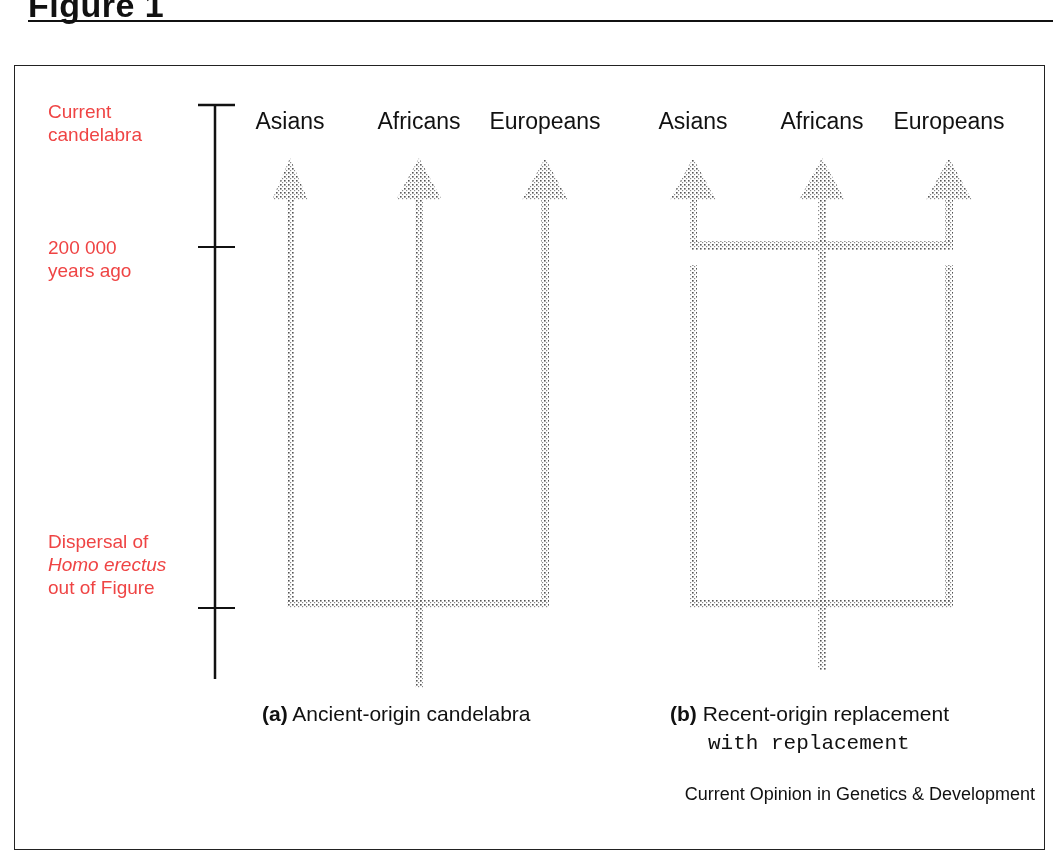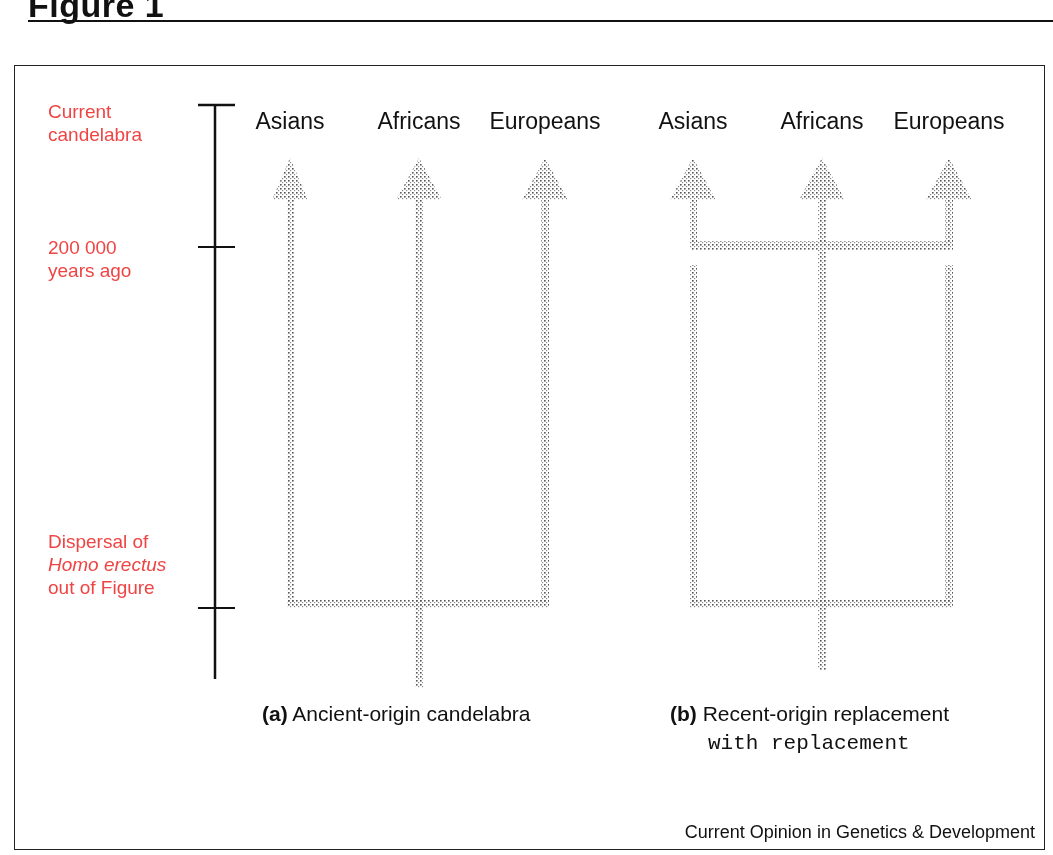--- a/index.html
+++ b/index.html
@@ -5,21 +5,21 @@
   html, body { margin: 0; padding: 0; background: #ffffff; }
   body { width: 1053px; height: 855px; position: relative; overflow: hidden; font-family: "Liberation Sans", sans-serif; color: #111; }
   .fig-title { position: absolute; left: 28px; top: -14px; font-size: 34px; font-weight: bold; letter-spacing: 0.5px; }
   .title-rule { position: absolute; left: 28px; top: 20px; width: 1025px; height: 0; border-top: 2px solid #111; }
   .frame { position: absolute; left: 14px; top: 65px; width: 1031px; height: 785px; border: 1.5px solid #222; box-sizing: border-box; }
   .axis-label { position: absolute; font-size: 19px; line-height: 23px; color: #ef4444; }
   .axis-label i { font-style: italic; }
   .pop-label { position: absolute; top: 108px; font-size: 23px; transform: translateX(-50%); white-space: nowrap; }
   .caption { position: absolute; font-size: 21px; line-height: 28px; white-space: nowrap; margin-left: 20px; }
   .caption b { font-weight: bold; }
-  .credit { position: absolute; right: 18px; top: 822px; font-size: 18px; }
+  .credit { position: absolute; right: 18px; top: 784px; font-size: 18px; }
   svg.diagram { position: absolute; left: 0; top: 0; }
 </style>
 </head>
 <body>
 
 <div class="fig-title">Figure 1</div>
 <div class="title-rule"></div>
 
 <div class="frame"></div>
 

